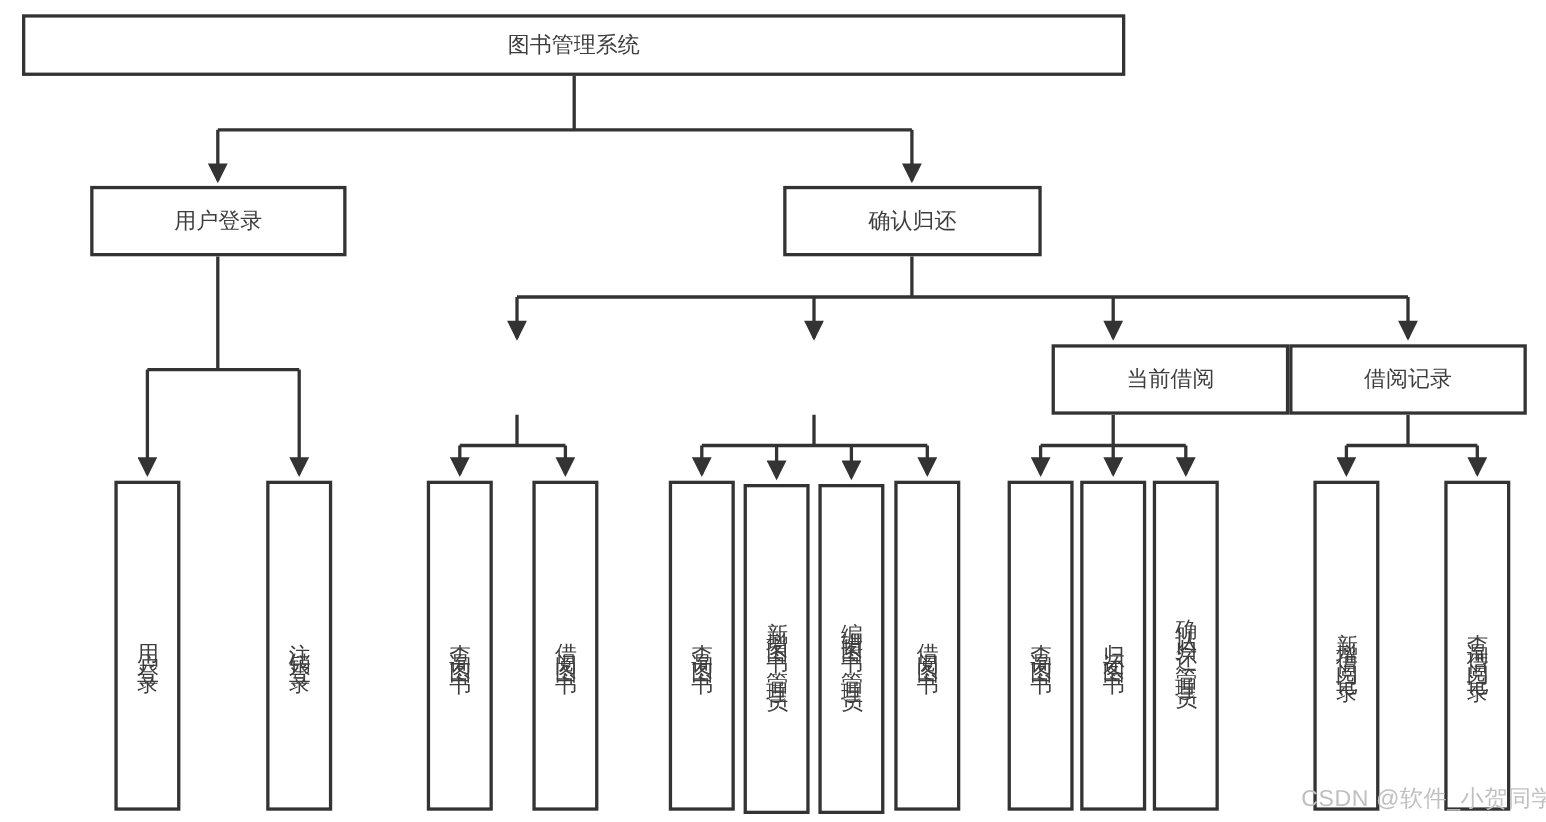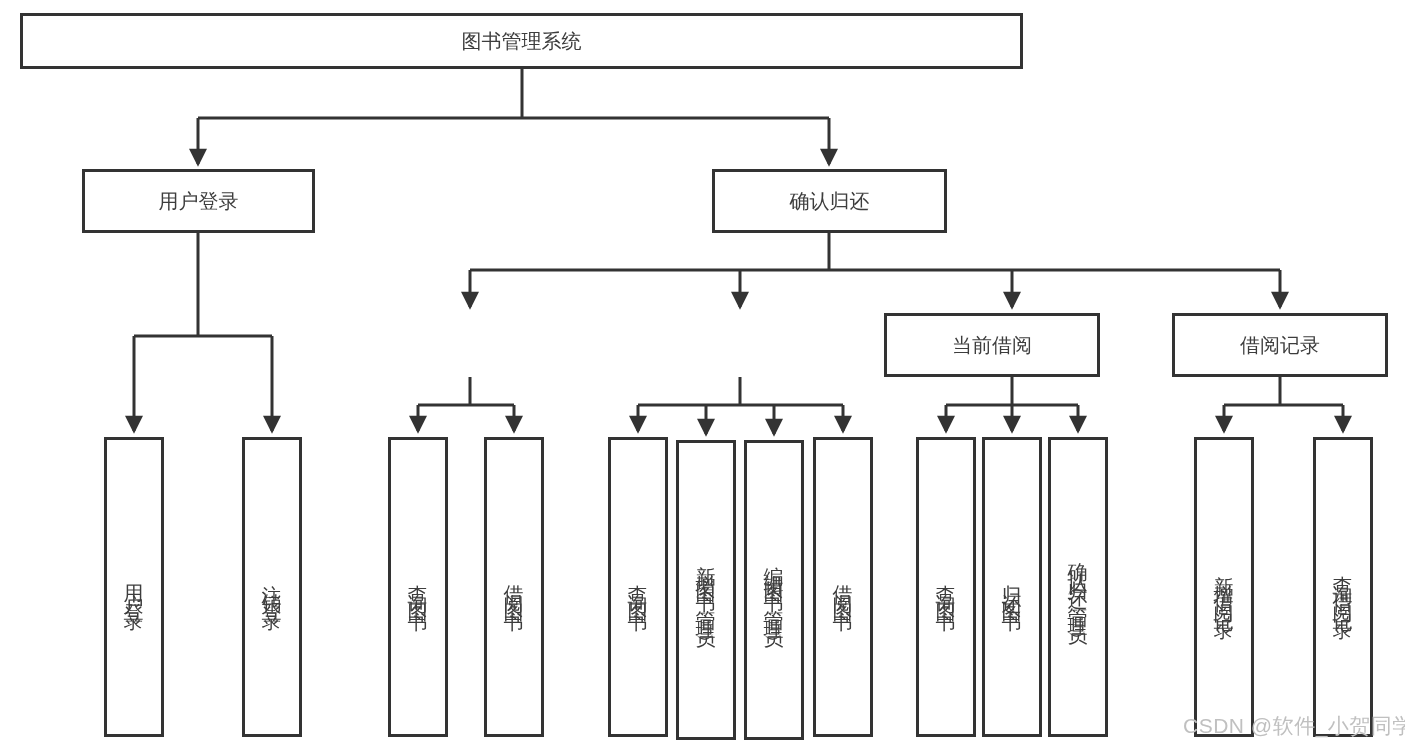--- a/index.html
+++ b/index.html
@@ -77,21 +77,21 @@
     <path class="wire" d="M1280,377 V405 M1224,405 H1343"></path>
     <line x1="1224" y1="405" x2="1224" y2="431" marker-end="url(#arrowhead)"></line>
     <line x1="1343" y1="405" x2="1343" y2="431" marker-end="url(#arrowhead)"></line>
   </svg>
 
   <div class="node h" style="left:20px;top:13px;width:1003px;height:56px">图书管理系统</div>
 
   <div class="node h" style="left:82px;top:169px;width:233px;height:64px">用户登录</div>
   <div class="node h" style="left:712px;top:169px;width:235px;height:64px">确认归还</div>
 
-  <div class="node h" style="left:884px;top:313px;width:216px;height:64px">当前借阅</div>
+  <div class="node h" style="left:956px;top:313px;width:216px;height:64px">当前借阅</div>
   <div class="node h" style="left:1172px;top:313px;width:216px;height:64px">借阅记录</div>
 
   <div class="node v" style="left:104px;top:437px;width:60px;height:300px">用户登录</div>
   <div class="node v" style="left:242px;top:437px;width:60px;height:300px">注销登录</div>
 
   <div class="node v" style="left:388px;top:437px;width:60px;height:300px">查询图书</div>
   <div class="node v" style="left:484px;top:437px;width:60px;height:300px">借阅图书</div>
 
   <div class="node v" style="left:608px;top:437px;width:60px;height:300px">查询图书</div>
   <div class="node v" style="left:676px;top:440px;width:60px;height:300px">新增图书（管理员）</div>

